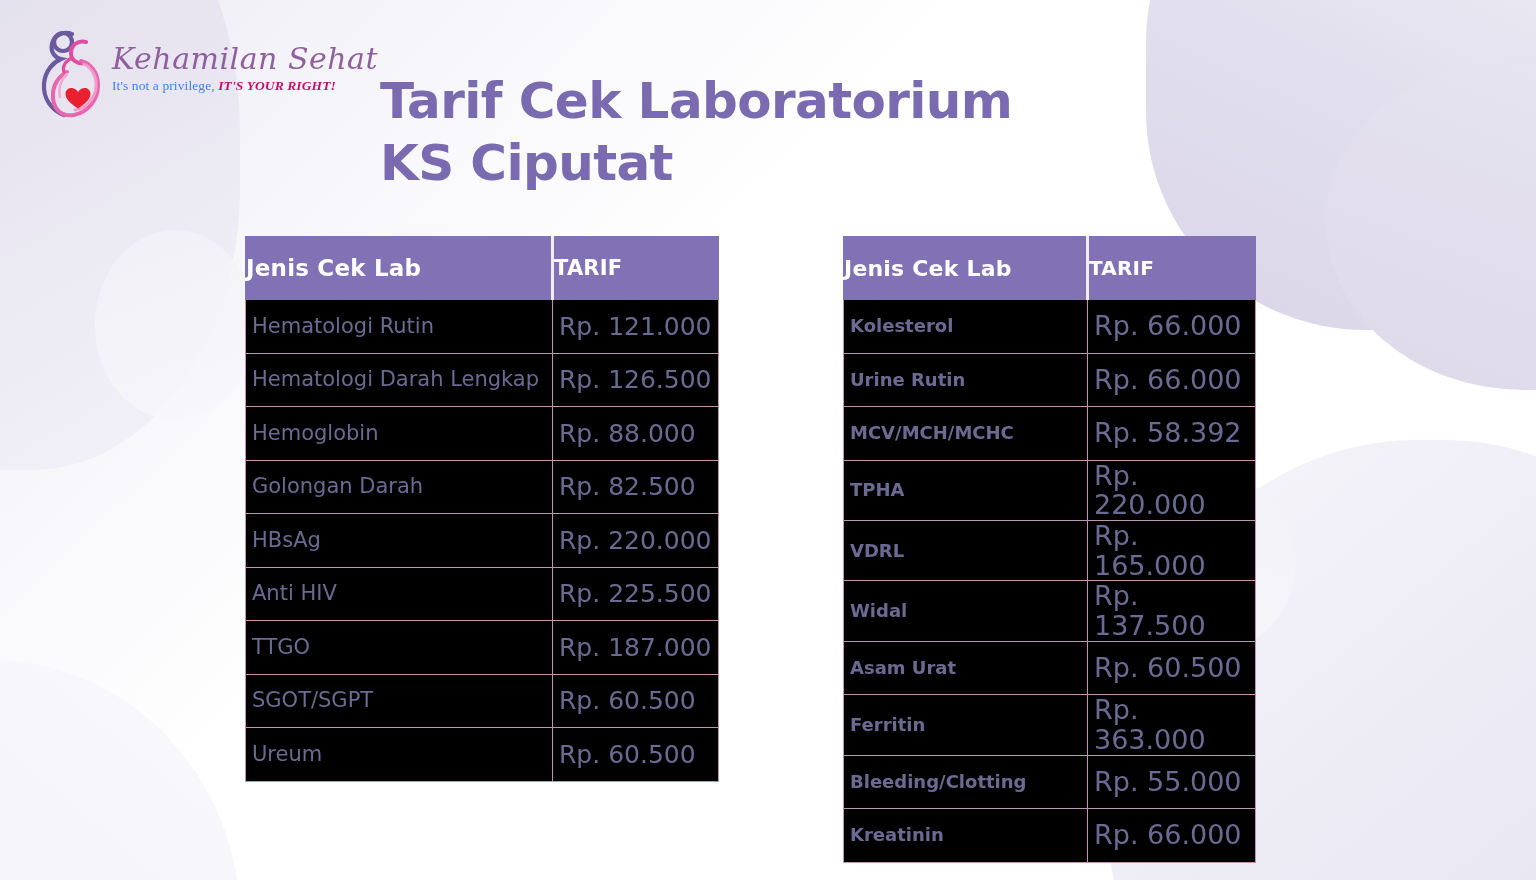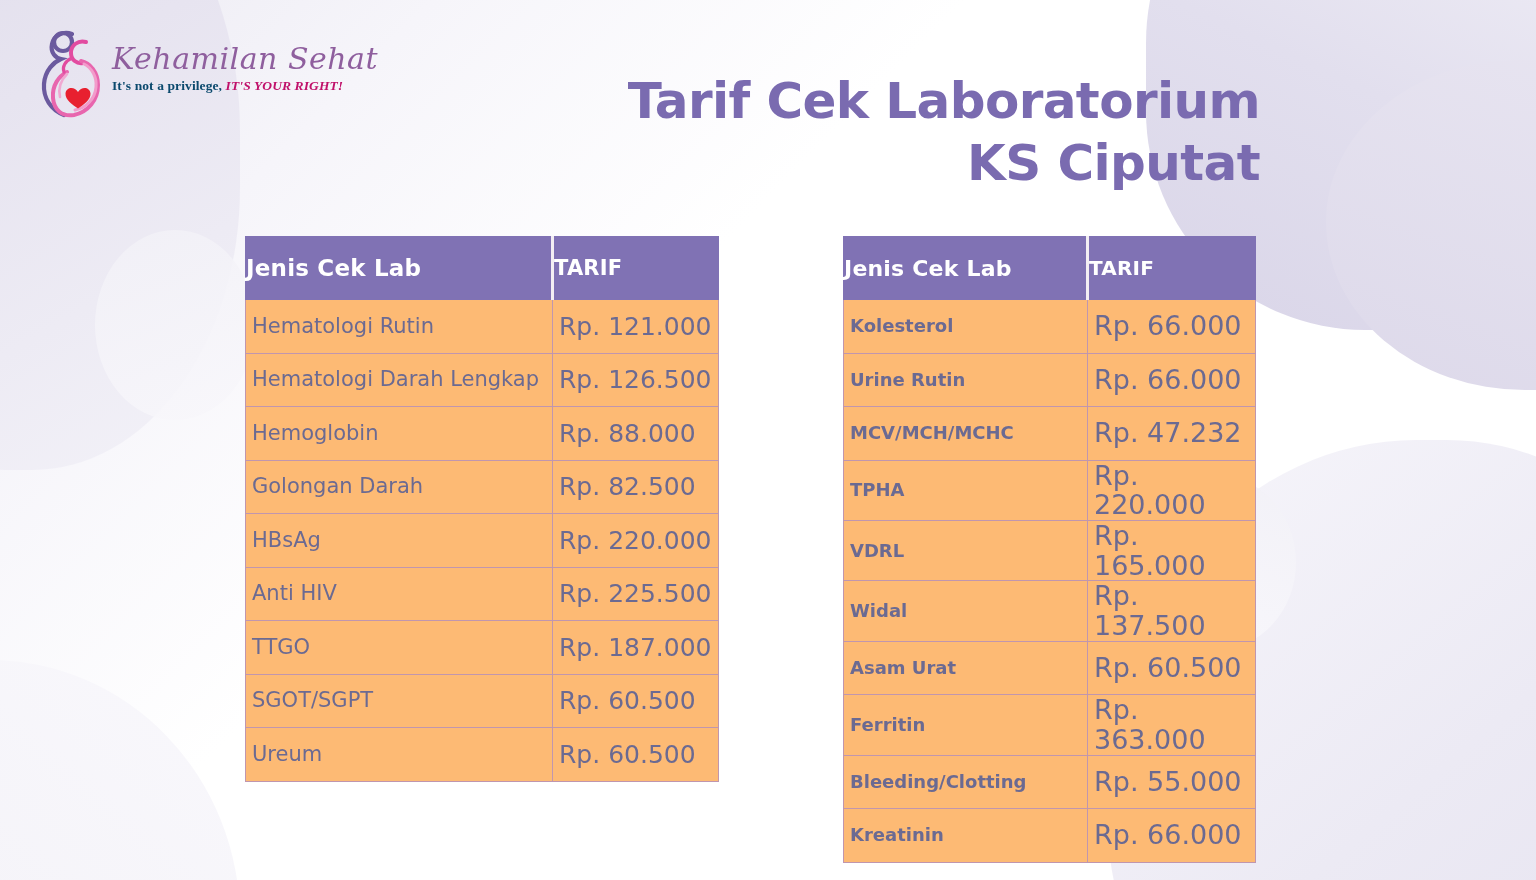--- a/index.html
+++ b/index.html
@@ -128,30 +128,30 @@
   }
   .logo-tagline {
     margin-top: 4px;
     font-family: "Liberation Serif", serif;
     font-size: 13.5px;
     font-weight: 700;
     color: #b3318a;
     white-space: nowrap;
     letter-spacing: 0.1px;
   }
-  .logo-tagline .tag-a { color: #0c4a6e; font-weight: 700; font-style: normal; }
+  .logo-tagline .tag-a { color: #3b82f6; font-weight: 400; font-style: normal; }
   .logo-tagline .tag-b { color: #c0106a; font-weight: 700; font-style: italic; }
 
   
   .title-block {
     position: absolute;
     left: 380px;
     top: 70px;
     width: 880px;
-    text-align: right;
+    text-align: left;
   }
   .title-line {
     font-family: "DejaVu Sans", sans-serif;
     font-weight: 700;
     font-size: 50px;
     line-height: 62px;
     letter-spacing: -0.6px;
     color: #7a6bb0;
   }
 
@@ -186,21 +186,21 @@
     letter-spacing: 0.2px;
   }
   #table-left thead th.col-name  { font-size: 23px; }
   #table-left thead th.col-tarif { font-size: 21px; }
   #table-right thead th.col-name  { font-size: 22px; }
   #table-right thead th.col-tarif { font-size: 20px; }
 
   .price-table thead th.col-tarif { border-left: 3px solid #f3eef3; }
 
   .price-table tbody td {
-    background: #fdba74;
+    background: #000000;
     color: #6b6a92;
     height: 53.5px;
     font-family: "DejaVu Sans", sans-serif;
     font-weight: 400;
     line-height: 1.1;
     padding: 0 6px;
   }
   #table-left  tbody td.c-name  { font-size: 21px; }
   #table-left  tbody td.c-price { font-size: 25px; }
   #table-right tbody td.c-name  { font-size: 18px; font-weight: bold; }
@@ -324,21 +324,21 @@
           <tr>
             <td class="c-name">Kolesterol</td>
             <td class="c-price">Rp. 66.000</td>
           </tr>
           <tr>
             <td class="c-name">Urine Rutin</td>
             <td class="c-price">Rp. 66.000</td>
           </tr>
           <tr>
             <td class="c-name">MCV/MCH/MCHC</td>
-            <td class="c-price">Rp. 47.232</td>
+            <td class="c-price">Rp. 58.392</td>
           </tr>
           <tr>
             <td class="c-name">TPHA</td>
             <td class="c-price">Rp. 220.000</td>
           </tr>
           <tr>
             <td class="c-name">VDRL</td>
             <td class="c-price">Rp. 165.000</td>
           </tr>
           <tr>

